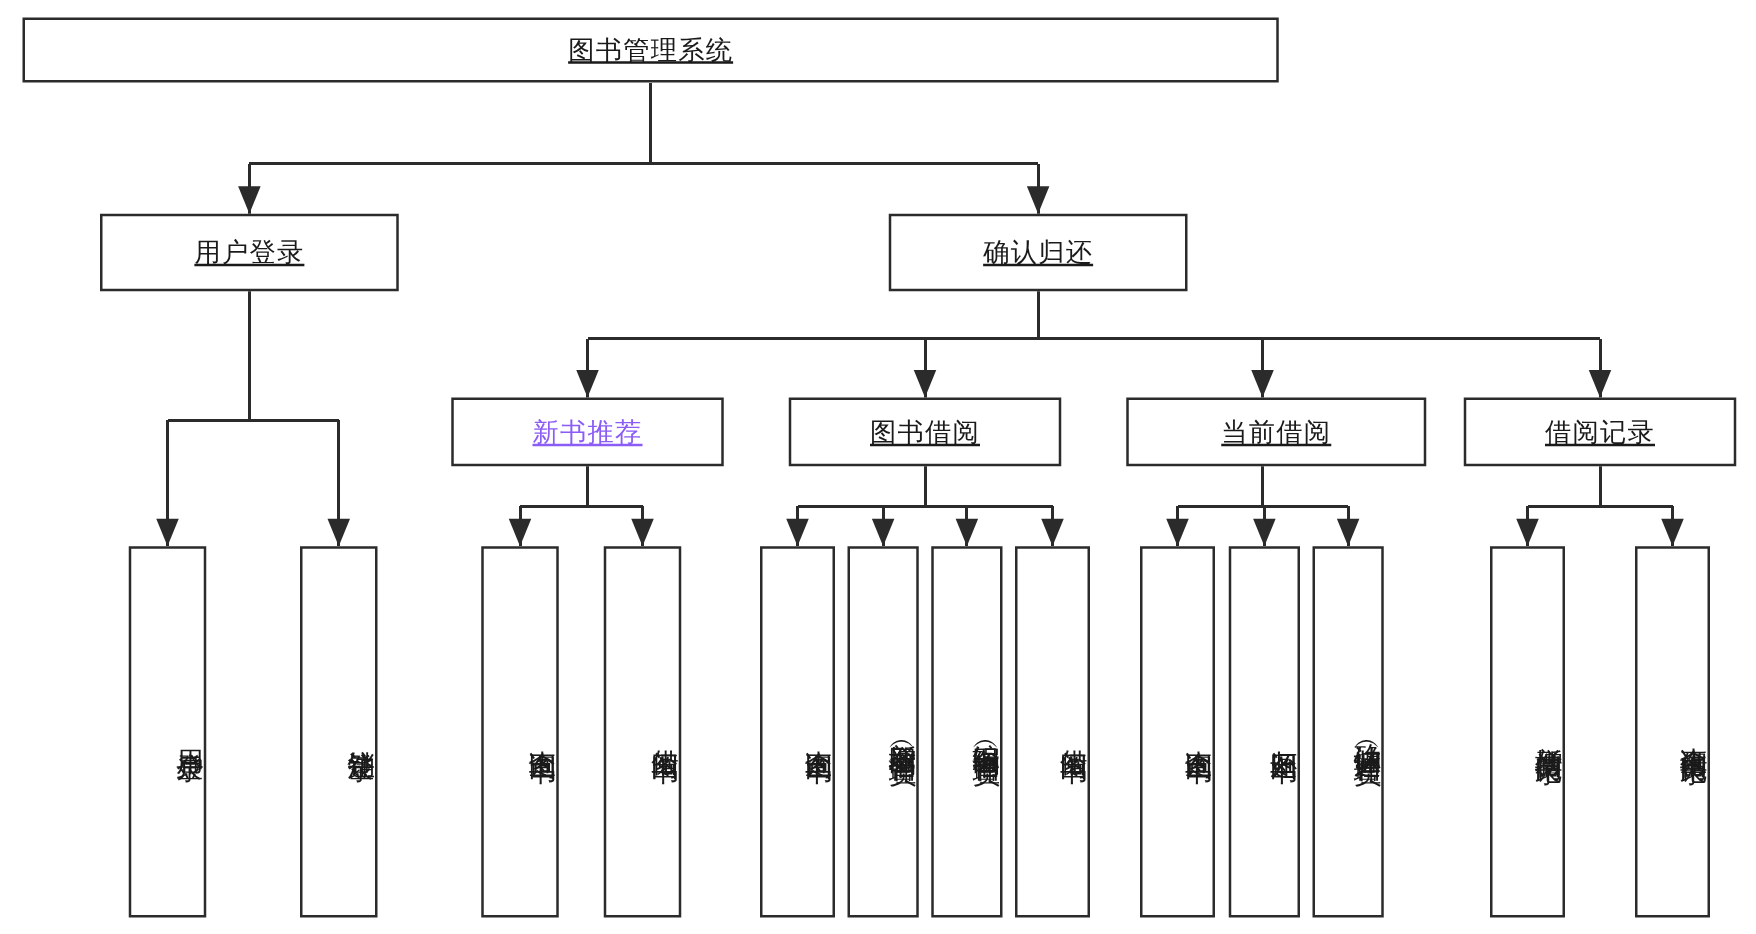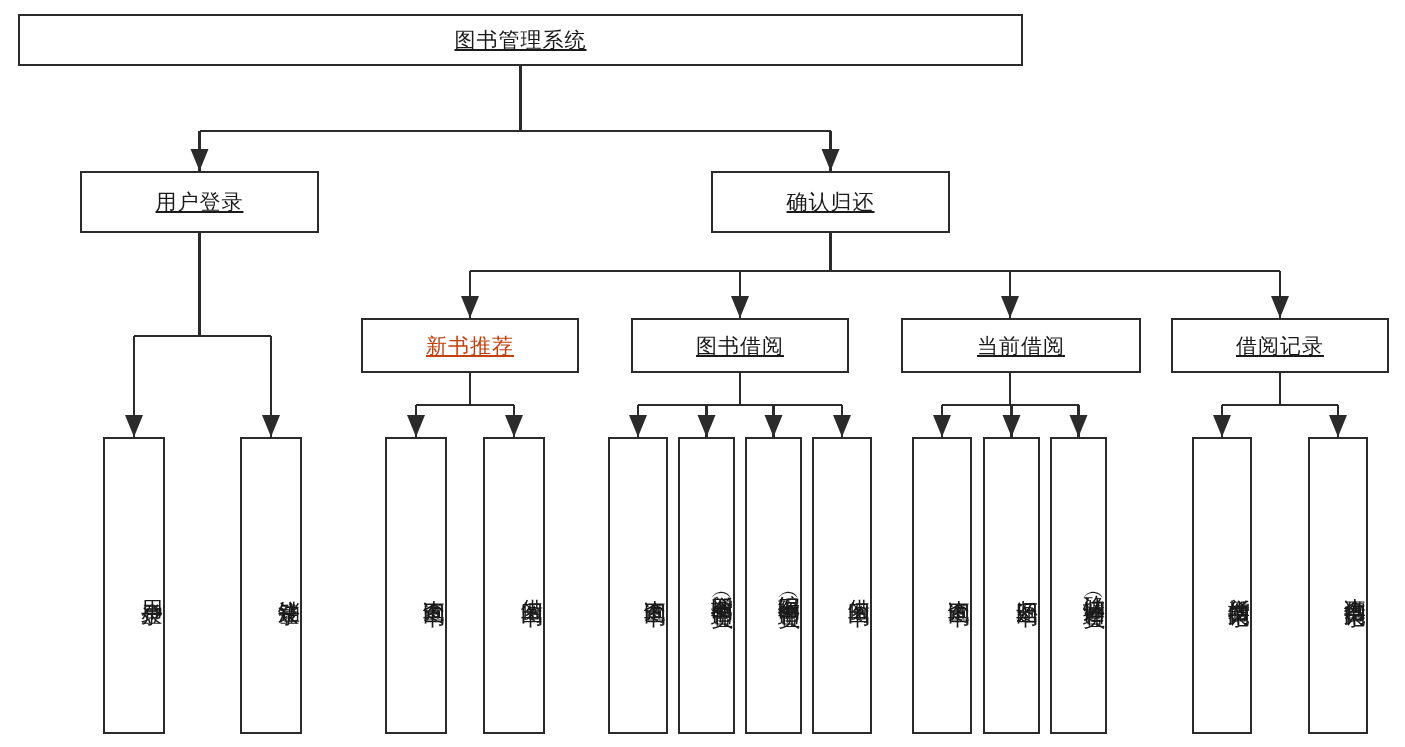--- a/index.html
+++ b/index.html
@@ -132,21 +132,21 @@
   <div id="nodes">
       <div class="node horiz" style="left: 18px; top: 14px; width: 1005px; height: 52px; border-color: rgb(43, 43, 43); background: rgb(255, 255, 255); color: rgb(26, 26, 26);">
         <span class="htext">图书管理系统</span>
       </div>
       <div class="node horiz" style="left: 80px; top: 171px; width: 239px; height: 62px; border-color: rgb(43, 43, 43); background: rgb(255, 255, 255); color: rgb(26, 26, 26);">
         <span class="htext">用户登录</span>
       </div>
       <div class="node horiz" style="left: 711px; top: 171px; width: 239px; height: 62px; border-color: rgb(43, 43, 43); background: rgb(255, 255, 255); color: rgb(26, 26, 26);">
         <span class="htext">确认归还</span>
       </div>
-      <div class="node horiz" style="left: 361px; top: 318px; width: 218px; height: 55px; border-color: rgb(43, 43, 43); background: rgb(255, 255, 255); color: #c2410c;">
+      <div class="node horiz" style="left: 361px; top: 318px; width: 218px; height: 55px; border-color: rgb(43, 43, 43); background: rgb(255, 255, 255); color: #8b5cf6;">
         <span class="htext">新书推荐</span>
       </div>
       <div class="node horiz" style="left: 631px; top: 318px; width: 218px; height: 55px; border-color: rgb(43, 43, 43); background: rgb(255, 255, 255); color: rgb(26, 26, 26); text-align: right;">
         <span class="htext">图书借阅</span>
       </div>
       <div class="node horiz" style="left: 901px; top: 318px; width: 240px; height: 55px; border-color: rgb(43, 43, 43); background: rgb(255, 255, 255); color: rgb(26, 26, 26);">
         <span class="htext">当前借阅</span>
       </div>
       <div class="node horiz" style="left: 1171px; top: 318px; width: 218px; height: 55px; border-color: rgb(43, 43, 43); background: rgb(255, 255, 255); color: rgb(26, 26, 26);">
         <span class="htext">借阅记录</span>

